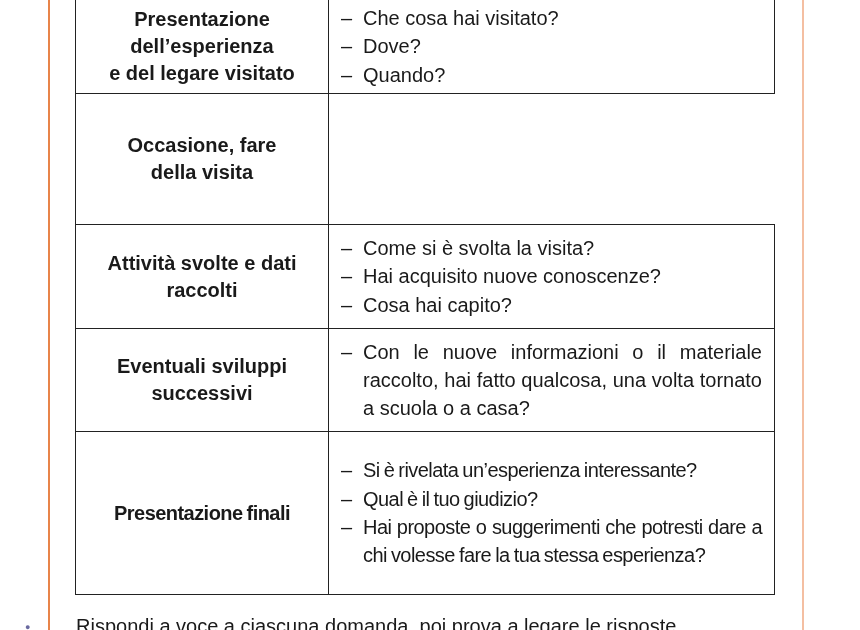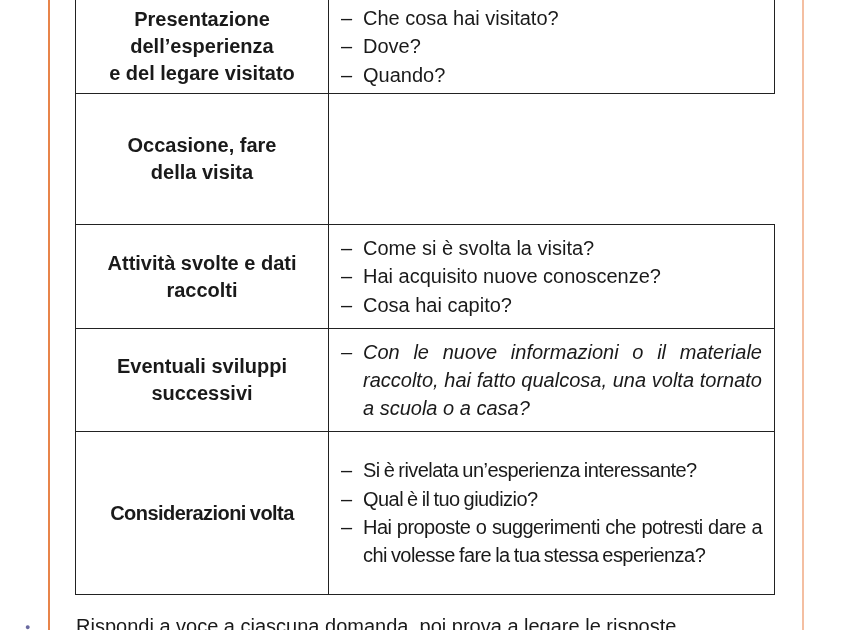--- a/index.html
+++ b/index.html
@@ -94,27 +94,27 @@
   </div>
 
   <div class="row" style="height:102px;">
     <div class="cell-head">
       <div>
         <div>Eventuali sviluppi</div>
         <div>successivi</div>
       </div>
     </div>
     <div class="cell-body">
-      <div class="q justify" style="hyphens:manual;font-style:italic;">Con le nuove informazioni o il materiale raccolto, hai fatto qualcosa, una volta tornato a scuola o a casa?</div>
+      <div class="q justify" style="hyphens:manual;">Con le nuove informazioni o il materiale raccolto, hai fatto qualcosa, una volta tornato a scuola o a casa?</div>
     </div>
   </div>
 
   <div class="row" style="height:162px;">
     <div class="cell-head narrow">
-      <div>Considerazioni volta</div>
+      <div>Presentazione finali</div>
     </div>
     <div class="cell-body narrow">
       <div class="q">Si è rivelata un’esperienza interessante?</div>
       <div class="q">Qual è il tuo giudizio?</div>
       <div class="q justify">Hai proposte o suggerimenti che potresti dare a chi volesse fare la tua stessa esperienza?</div>
     </div>
   </div>
 
 </div>
 

